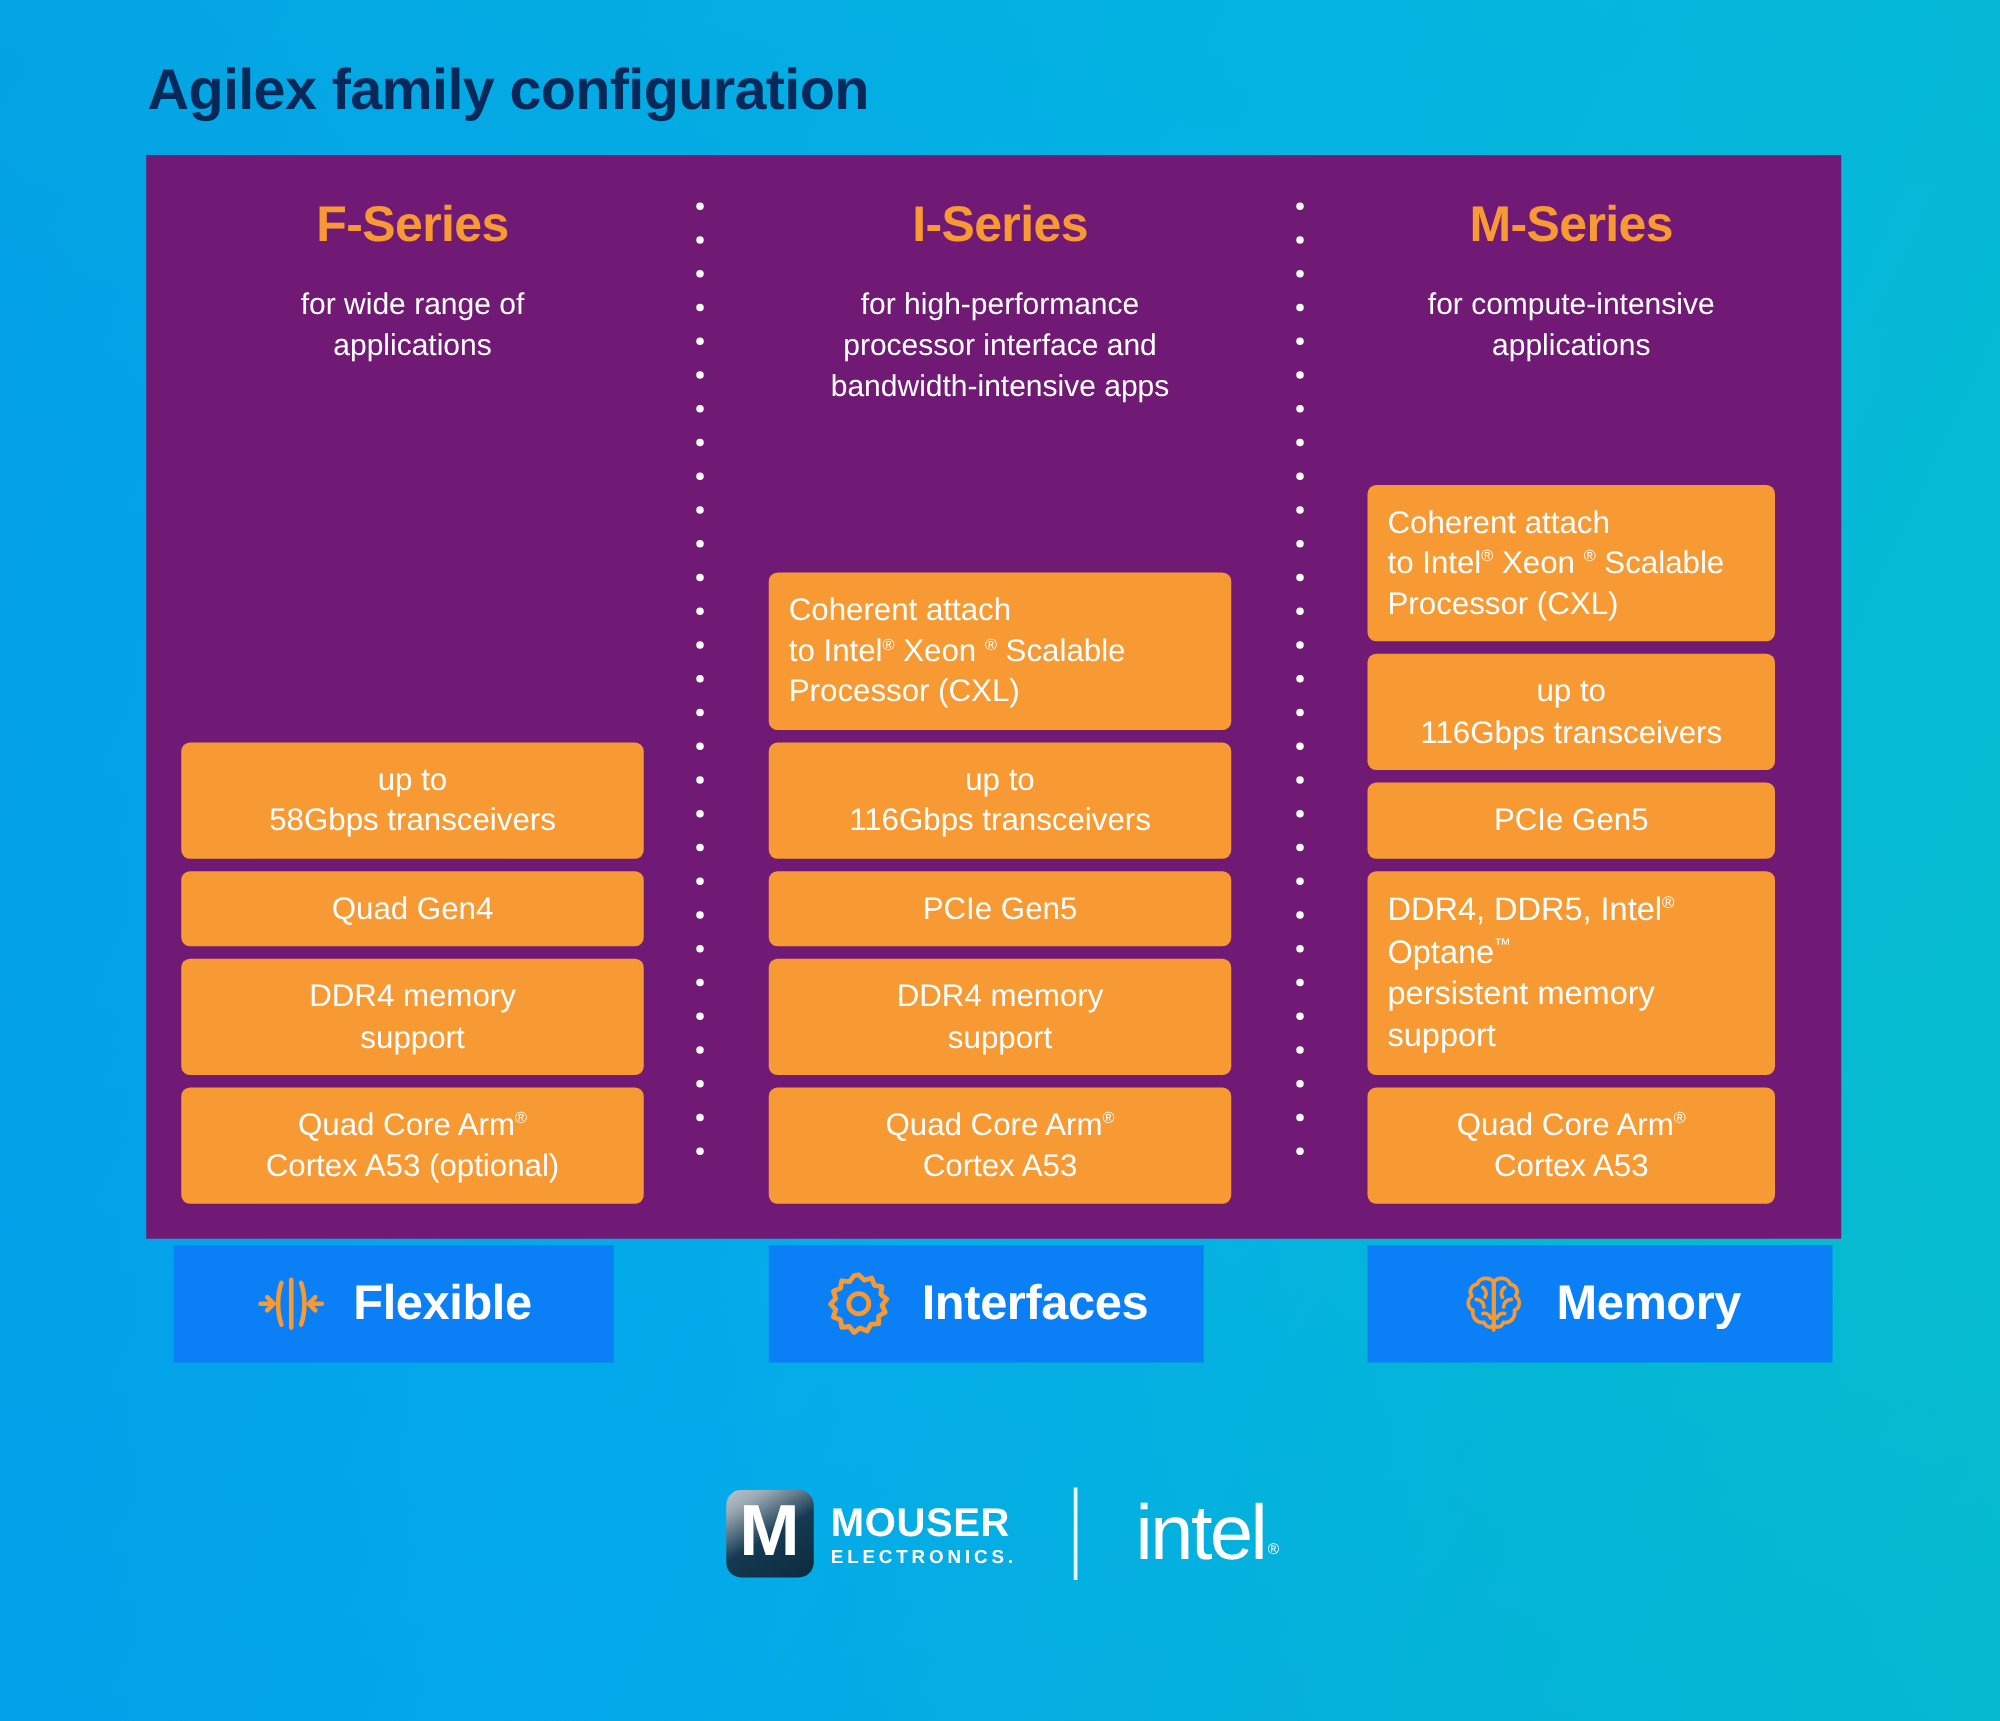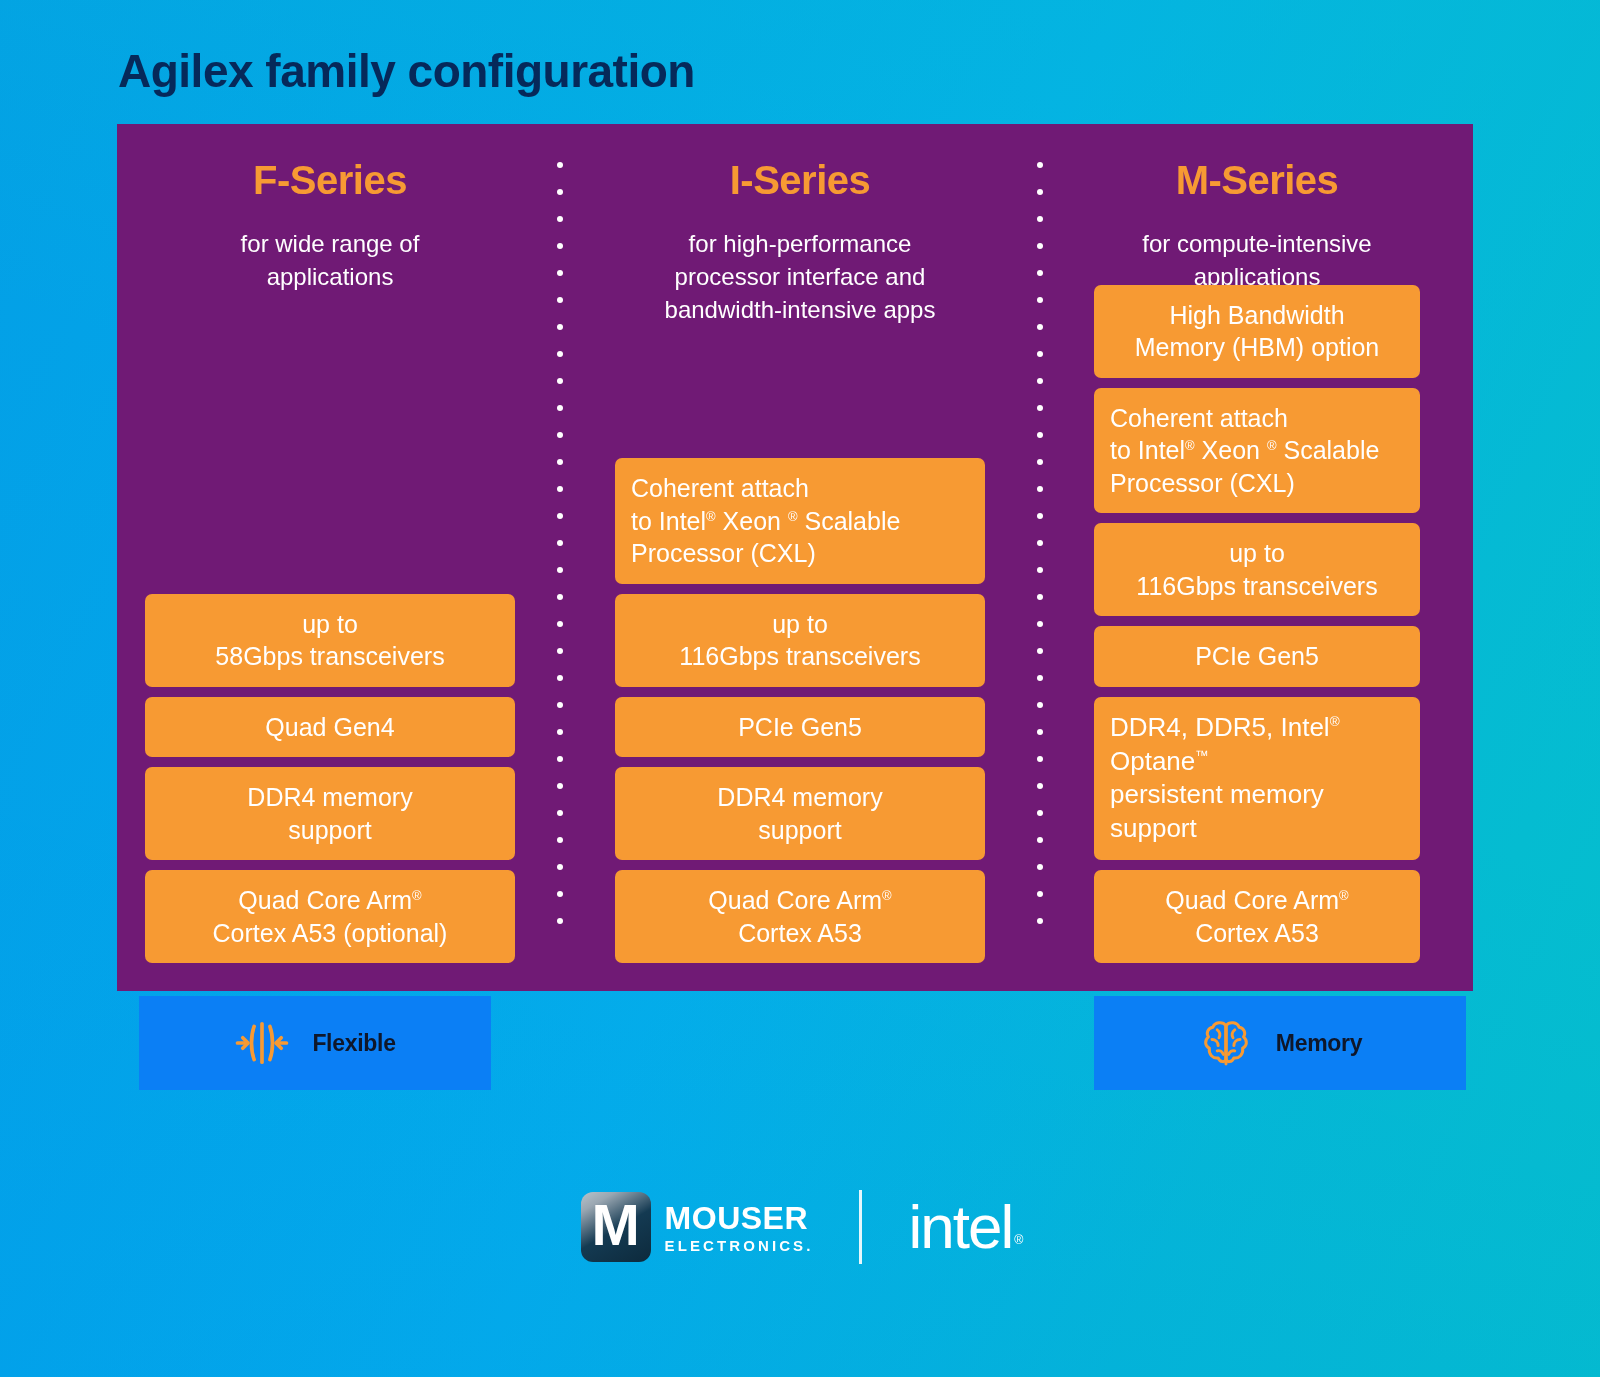--- a/index.html
+++ b/index.html
@@ -63,21 +63,21 @@
   .dot{ width:6px; height:6px; border-radius:50%; background:#ffffff; margin-bottom:21px; }
 
   .badges{ position:absolute; left:117px; top:996px; width:1356px; height:94px; }
   .badge{
     position:absolute; top:0; height:94px; background:#0b7ff5;
     display:flex; align-items:center; justify-content:center; gap:22px;
   }
   .badge-1{ left:22px;  width:352px; }
   .badge-2{ left:498px; width:348px; }
   .badge-3{ left:977px; width:372px; }
-  .badge-label{ color:#0f172a; font-size:23px; font-weight:bold; letter-spacing:-0.3px; }
+  .badge-label{ color:#ffffff; font-size:39px; font-weight:bold; letter-spacing:-0.3px; }
   .badge-icon{ width:56px; height:56px; display:block; }
 
   .footer{
     position:absolute; left:0; top:1190px; width:1600px;
     display:flex; align-items:center; justify-content:center; gap:26px;
   }
   .mouser{ display:flex; align-items:center; gap:14px; }
   .m-mark{
     width:70px; height:70px; border-radius:12px;
     background:linear-gradient(150deg,#b9c3cb 0%,#9aa7b2 18%,#143a52 52%,#0d2a3c 100%);
@@ -188,21 +188,20 @@
           <div class="box"><span>PCIe Gen5</span></div>
           <div class="box"><span>DDR4 memory</span><br><span>support</span></div>
           <div class="box"><span>Quad Core Arm<sup>®</sup></span><br><span>Cortex A53</span></div>
         </div>
     </div>
 
     <div class="col col-3">
       <div class="col-head">M-Series</div>
       <div class="col-sub"><span>for compute-intensive</span><br><span>applications</span></div>
       <div class="boxes">
-          <div class="box"><span>High Bandwidth</span><br><span>Memory (HBM) option</span></div>
           <div class="box left"><span>Coherent attach</span><br><span>to Intel<sup>®</sup> Xeon <sup>®</sup> Scalable</span><br><span>Processor (CXL)</span></div>
           <div class="box"><span>up to</span><br><span>116Gbps transceivers</span></div>
           <div class="box"><span>PCIe Gen5</span></div>
           <div class="box left small"><span>DDR4, DDR5, Intel<sup>®</sup> Optane<sup>™</sup></span><br><span>persistent memory support</span></div>
           <div class="box"><span>Quad Core Arm<sup>®</sup></span><br><span>Cortex A53</span></div>
         </div>
     </div>
   </div>
 
   <div class="badges">
@@ -214,20 +213,29 @@
           <path d="M41 13 C45 24 45 40 41 51"></path>
           <path d="M4 32 L15 32"></path>
           <path d="M10 26 L16 32 L10 38"></path>
           <path d="M60 32 L49 32"></path>
           <path d="M54 26 L48 32 L54 38"></path>
         </g>
       </svg>
       <span class="badge-label">Flexible</span>
     </div>
 
+    <div class="badge badge-2">
+      <svg class="badge-icon" viewBox="0 0 64 64">
+        <g fill="none" stroke="#f79a33" stroke-width="4.4" stroke-linejoin="round" stroke-linecap="round">
+          <path d="M32 5.5 l5.2 5.0 l6.7 -2.0 l2.4 6.6 l6.9 1.3 l-1.0 7.0 l5.4 4.4 l-4.3 5.6 l3.0 6.3 l-6.1 3.5 l0.0 7.0 l-7.0 0.6 l-3.5 6.1 l-6.4 -2.8 l-5.6 4.2 l-4.3 -5.5 l-7.0 0.8 l-1.1 -6.9 l-6.5 -2.6 l2.2 -6.7 l-4.8 -5.1 l4.8 -5.1 l-2.2 -6.7 l6.5 -2.6 l1.1 -6.9 l7.0 0.8 l4.3 -5.5 Z"></path>
+          <circle cx="32" cy="32" r="9.2"></circle>
+        </g>
+      </svg>
+      <span class="badge-label">Interfaces</span>
+    </div>
 
     <div class="badge badge-3">
       <svg class="badge-icon" viewBox="0 0 64 64">
         <g fill="none" stroke="#f79a33" stroke-width="3.4" stroke-linecap="round" stroke-linejoin="round">
           <path d="M32 12 C28 7 19 8 17 14 C11 15 9 21 12 25 C7 29 8 36 13 38 C12 45 17 50 23 49 C25 54 31 55 32 50 Z"></path>
           <path d="M32 12 C36 7 45 8 47 14 C53 15 55 21 52 25 C57 29 56 36 51 38 C52 45 47 50 41 49 C39 54 33 55 32 50 Z"></path>
           <path d="M32 12 L32 56"></path>
           <path d="M22 17 C25 19 26 23 24 26"></path>
           <path d="M42 17 C39 19 38 23 40 26"></path>
           <path d="M16 28 C20 28 23 31 23 35"></path>

